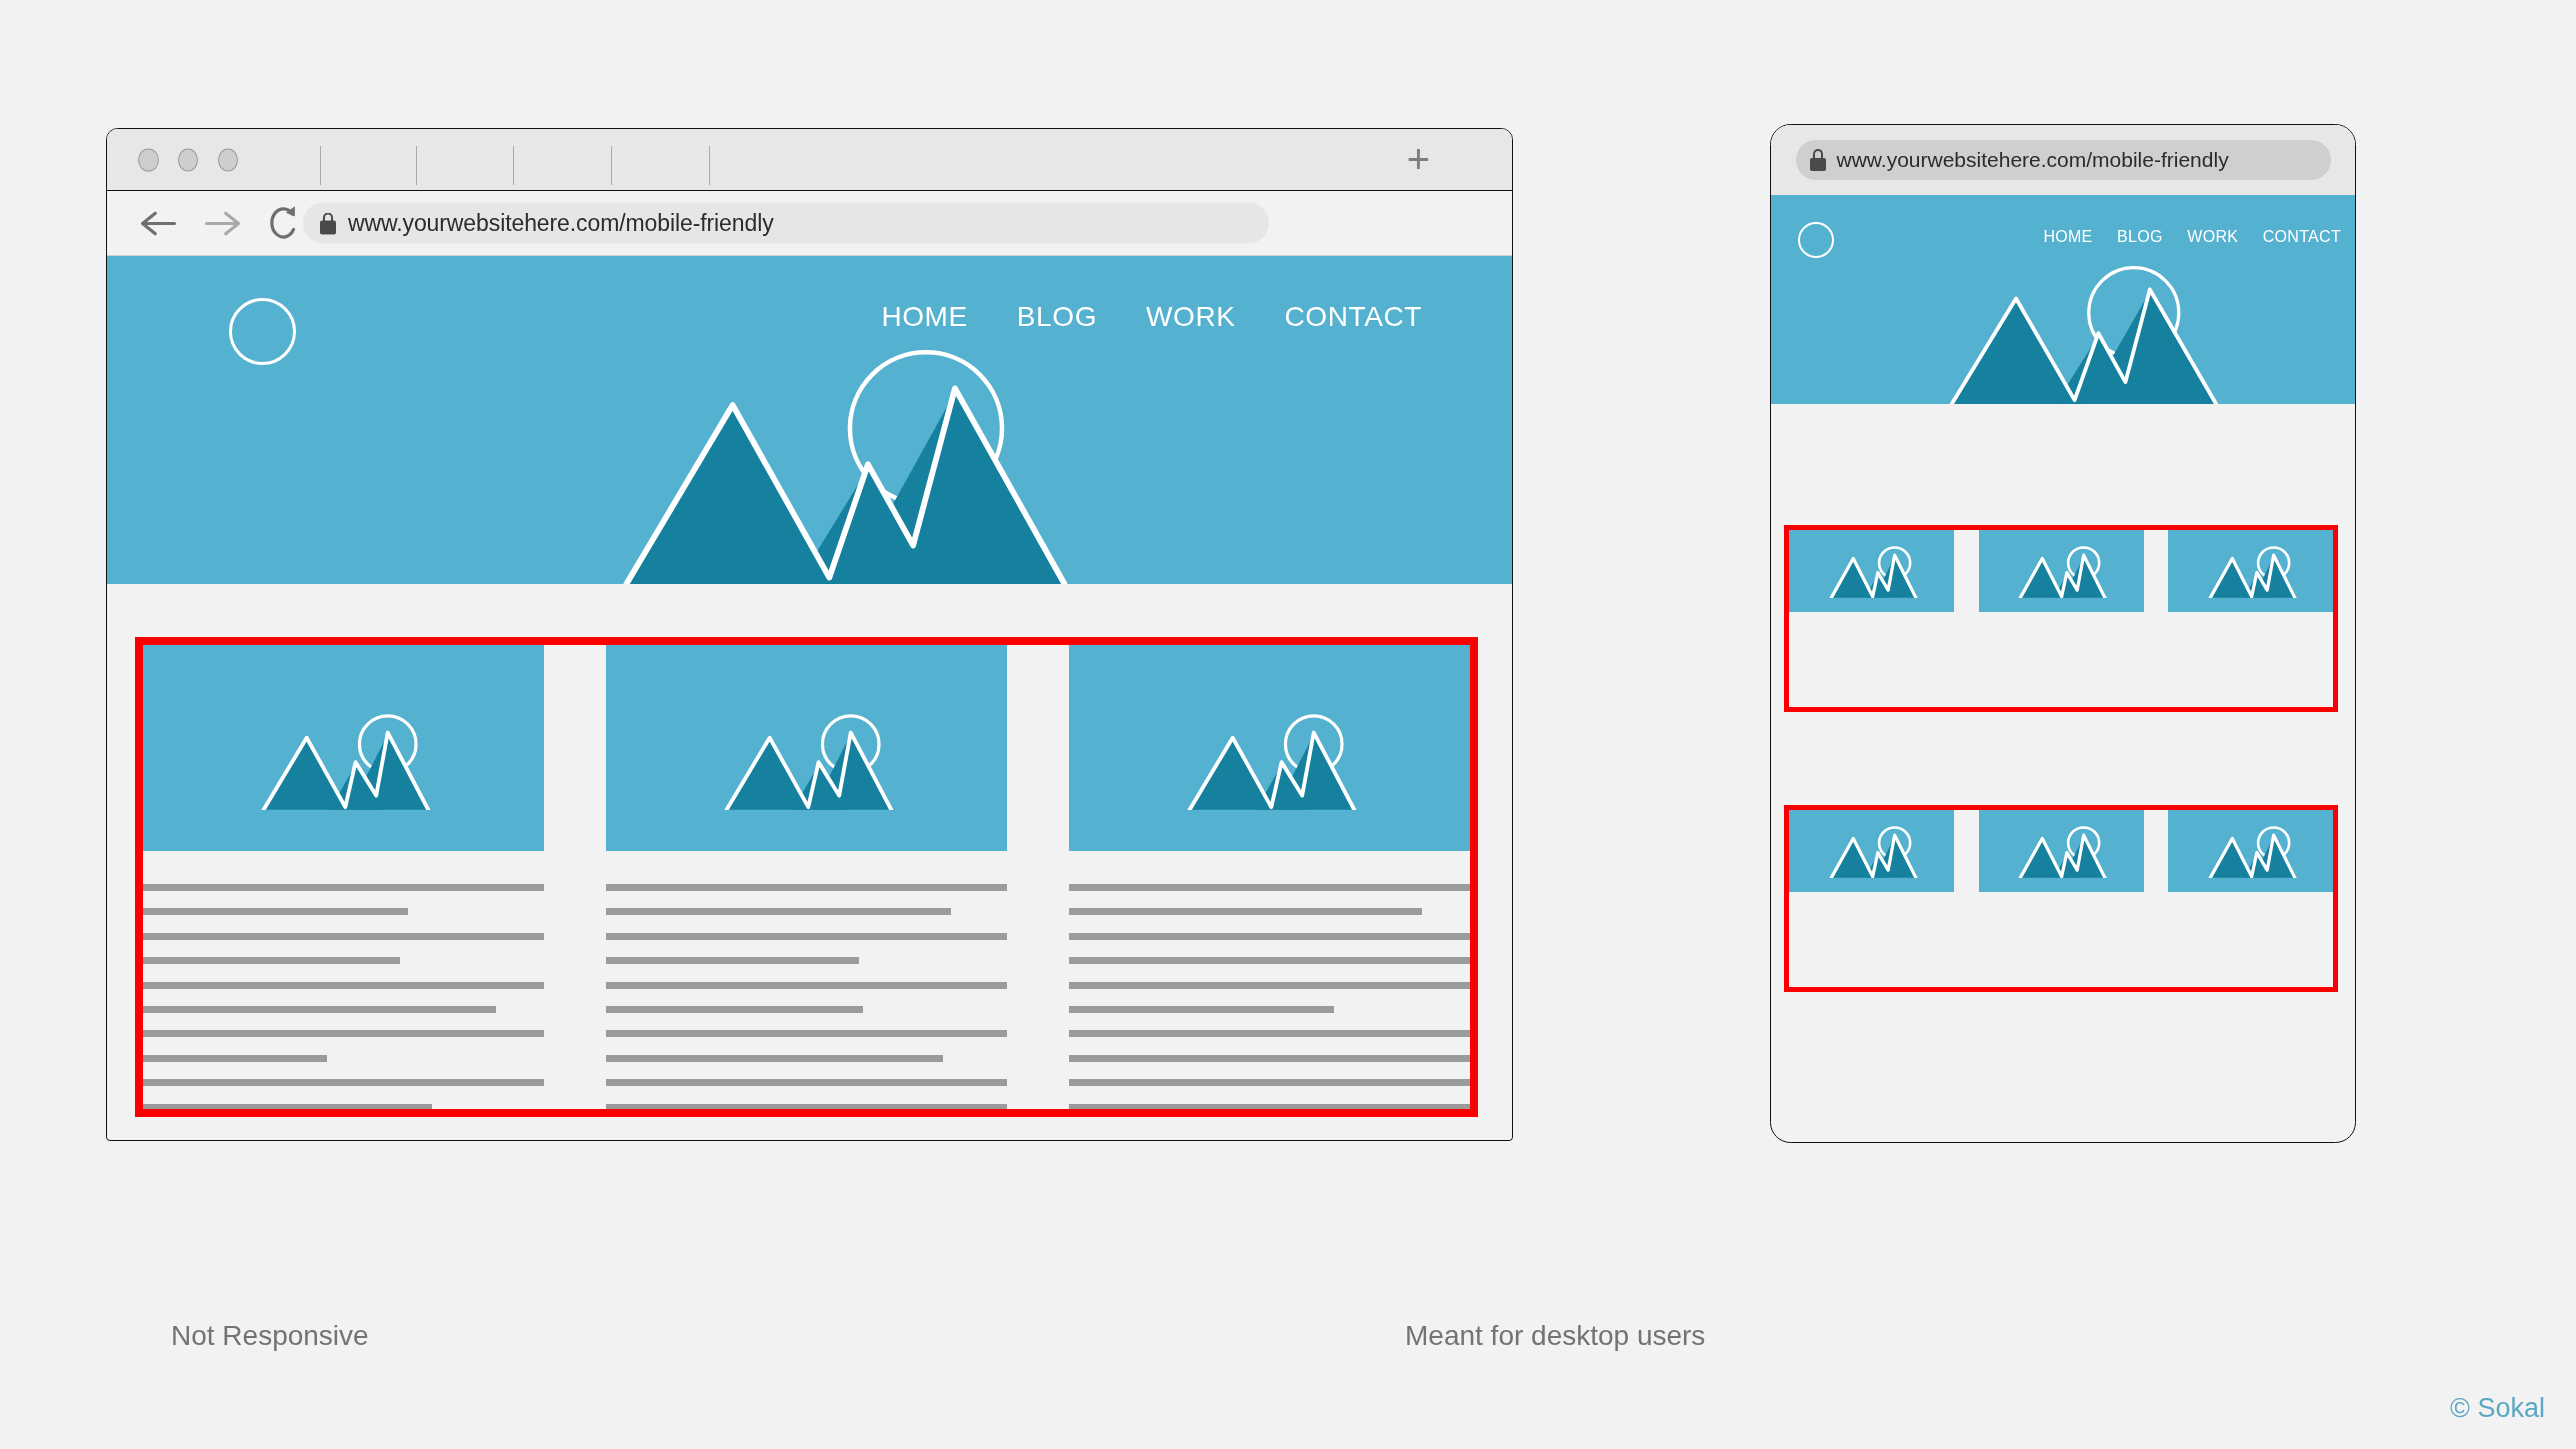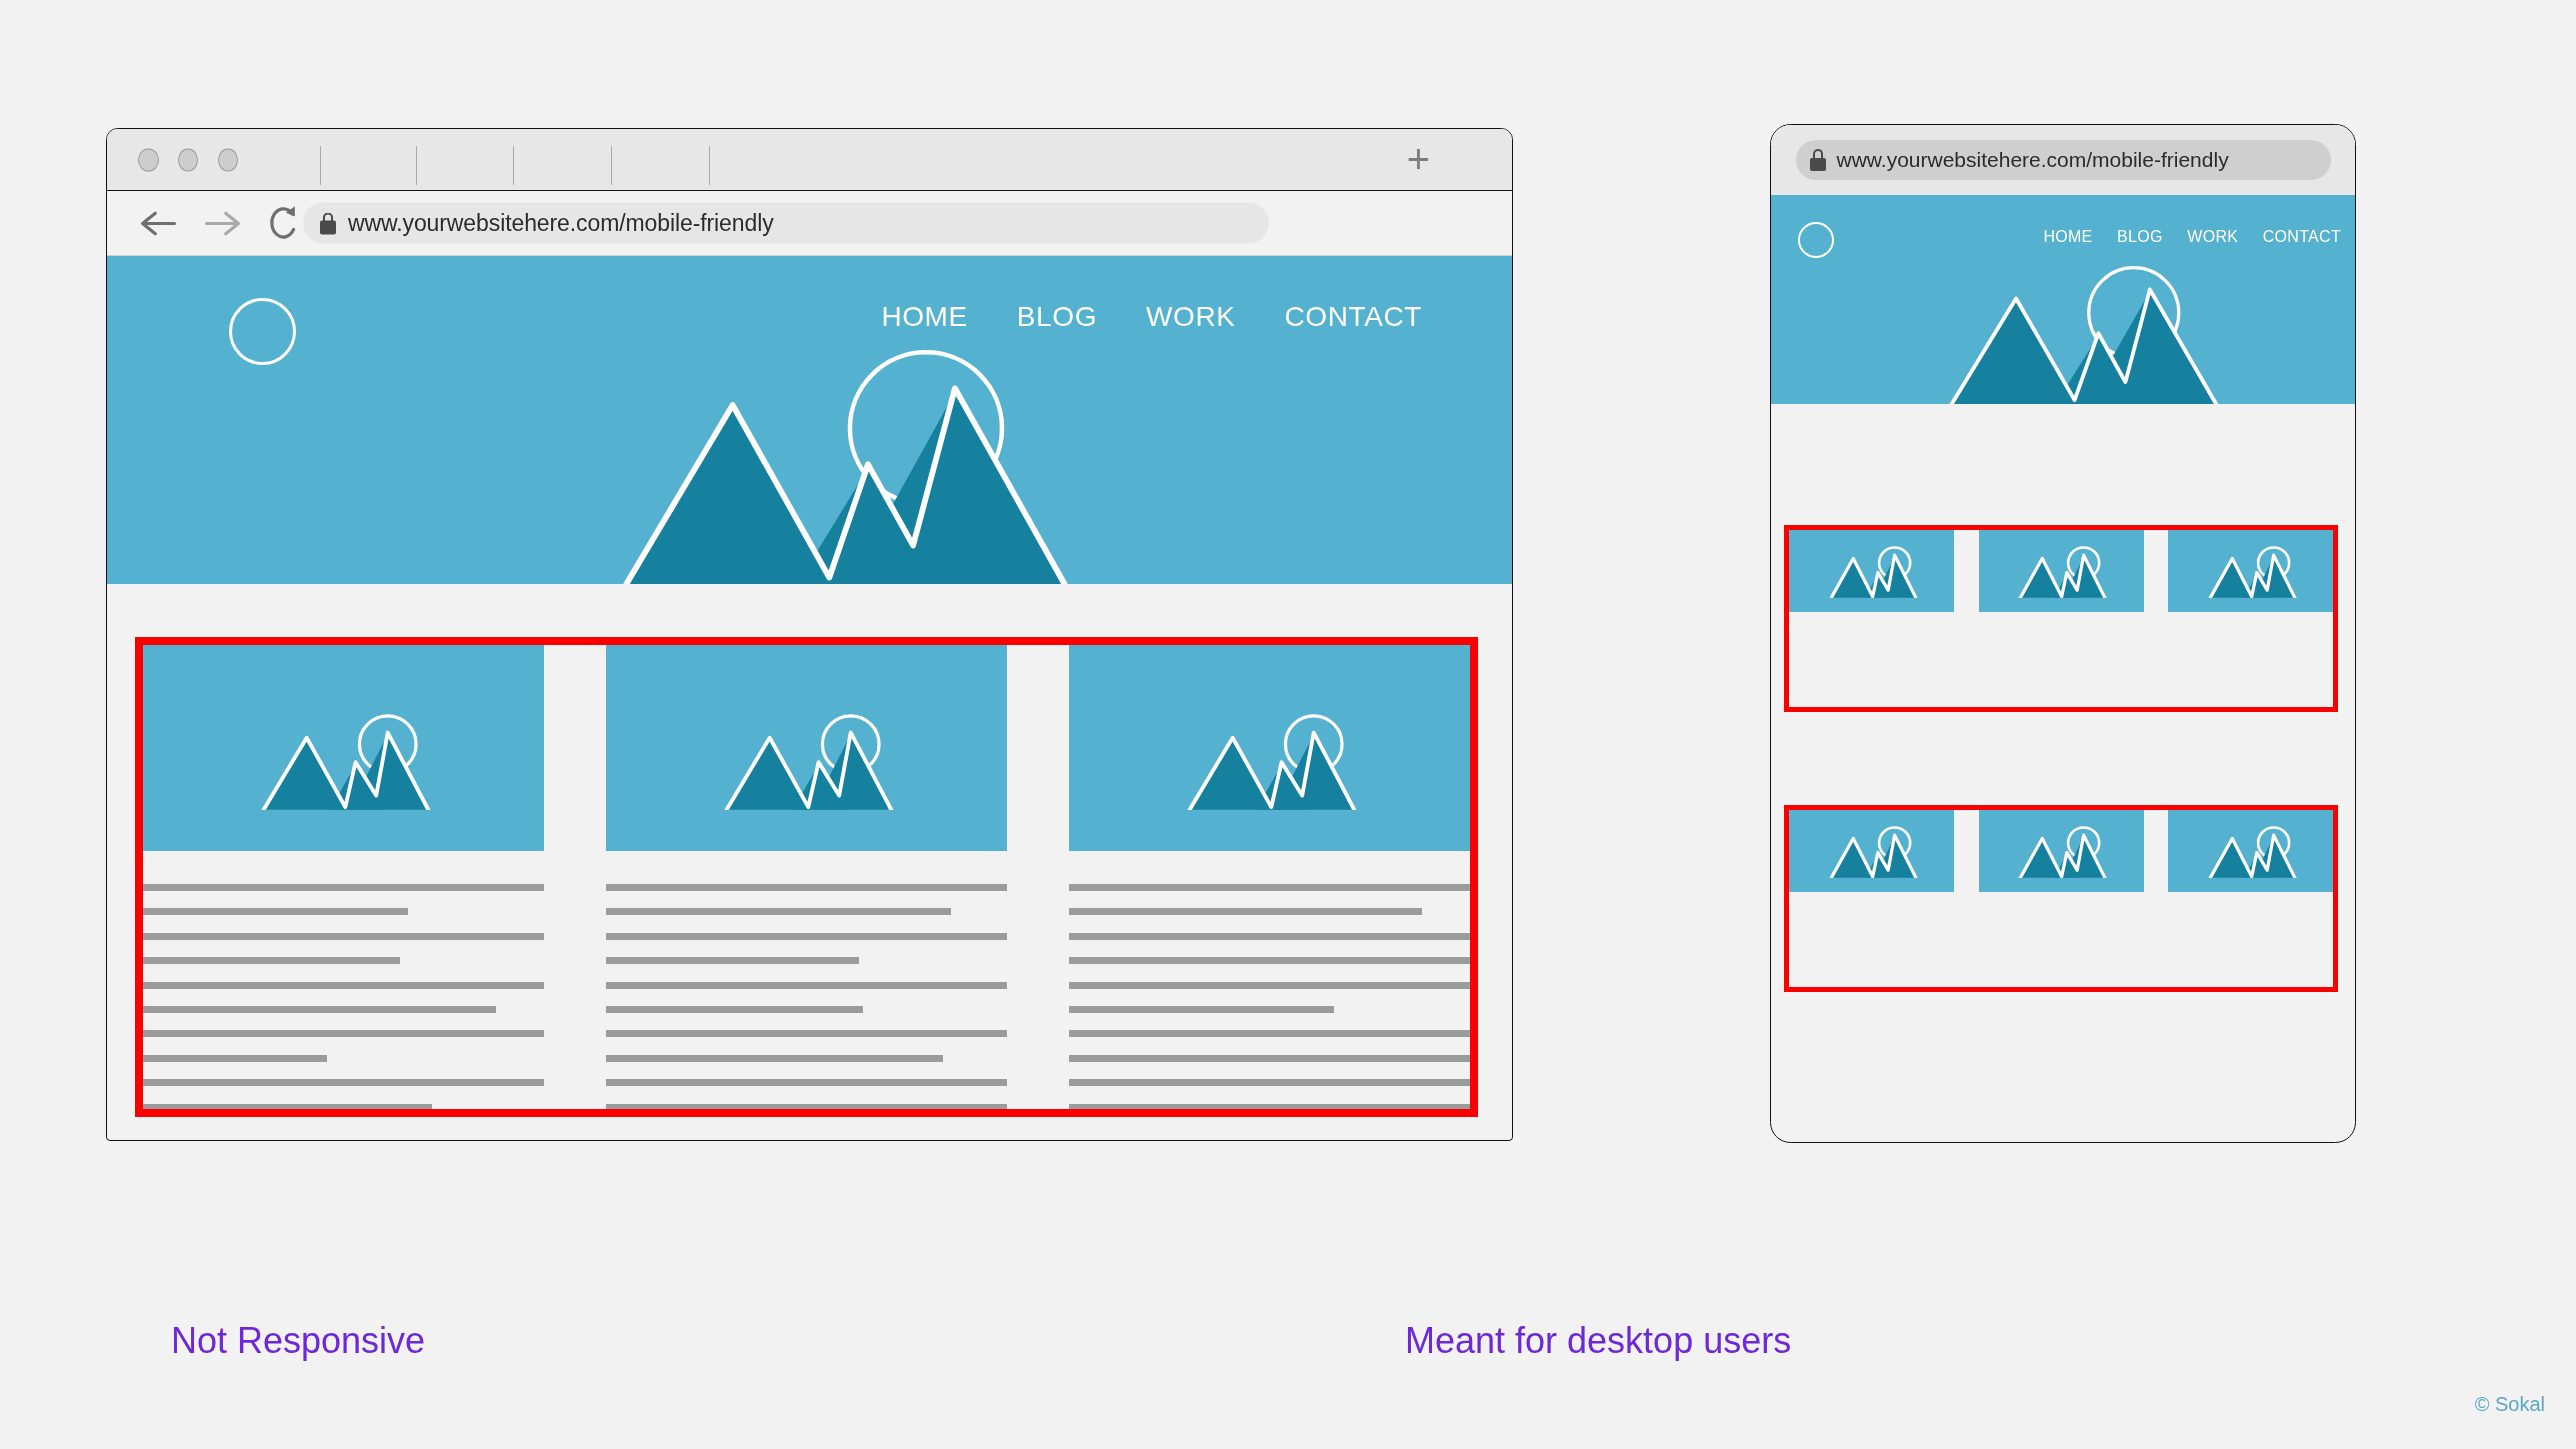--- a/index.html
+++ b/index.html
@@ -90,24 +90,24 @@
   .m-redbox.g2{top:680px;}
   .m-cards{position:absolute;inset:0;display:flex;gap:24.5px;}
   .m-card{flex:1;display:flex;flex-direction:column;overflow:hidden;}
   .m-card-img{height:82px;background:#54b1cf;position:relative;flex:0 0 auto;overflow:hidden;}
   .m-card-img svg{position:absolute;left:50%;transform:translateX(-50%);bottom:14px;}
   .m-card-lines{flex:1;padding-top:15.5px;}
   .m-ln{height:5.8px;background:#9b9b9b;margin-bottom:9px;}
 
   
   .captions{position:absolute;left:0;top:1320px;width:2576px;height:58px;}
-  .caption{position:absolute;font-size:36px;color:#6d28d9;white-space:nowrap;}
+  .caption{position:absolute;font-size:28px;color:#737373;white-space:nowrap;}
   .cap0{left:171px;} .cap1{left:596px;} .cap2{left:1405px;}
 
-  .copyright{position:absolute;right:31px;top:1393px;font-size:20px;color:#5ba7c4;}
+  .copyright{position:absolute;right:31px;top:1393px;font-size:27px;color:#5ba7c4;}
 </style>
 </head>
 <body>
 
 <div class="stage">
 
   <div class="browser">
 
     <div class="tabbar">
       <div class="lights">

